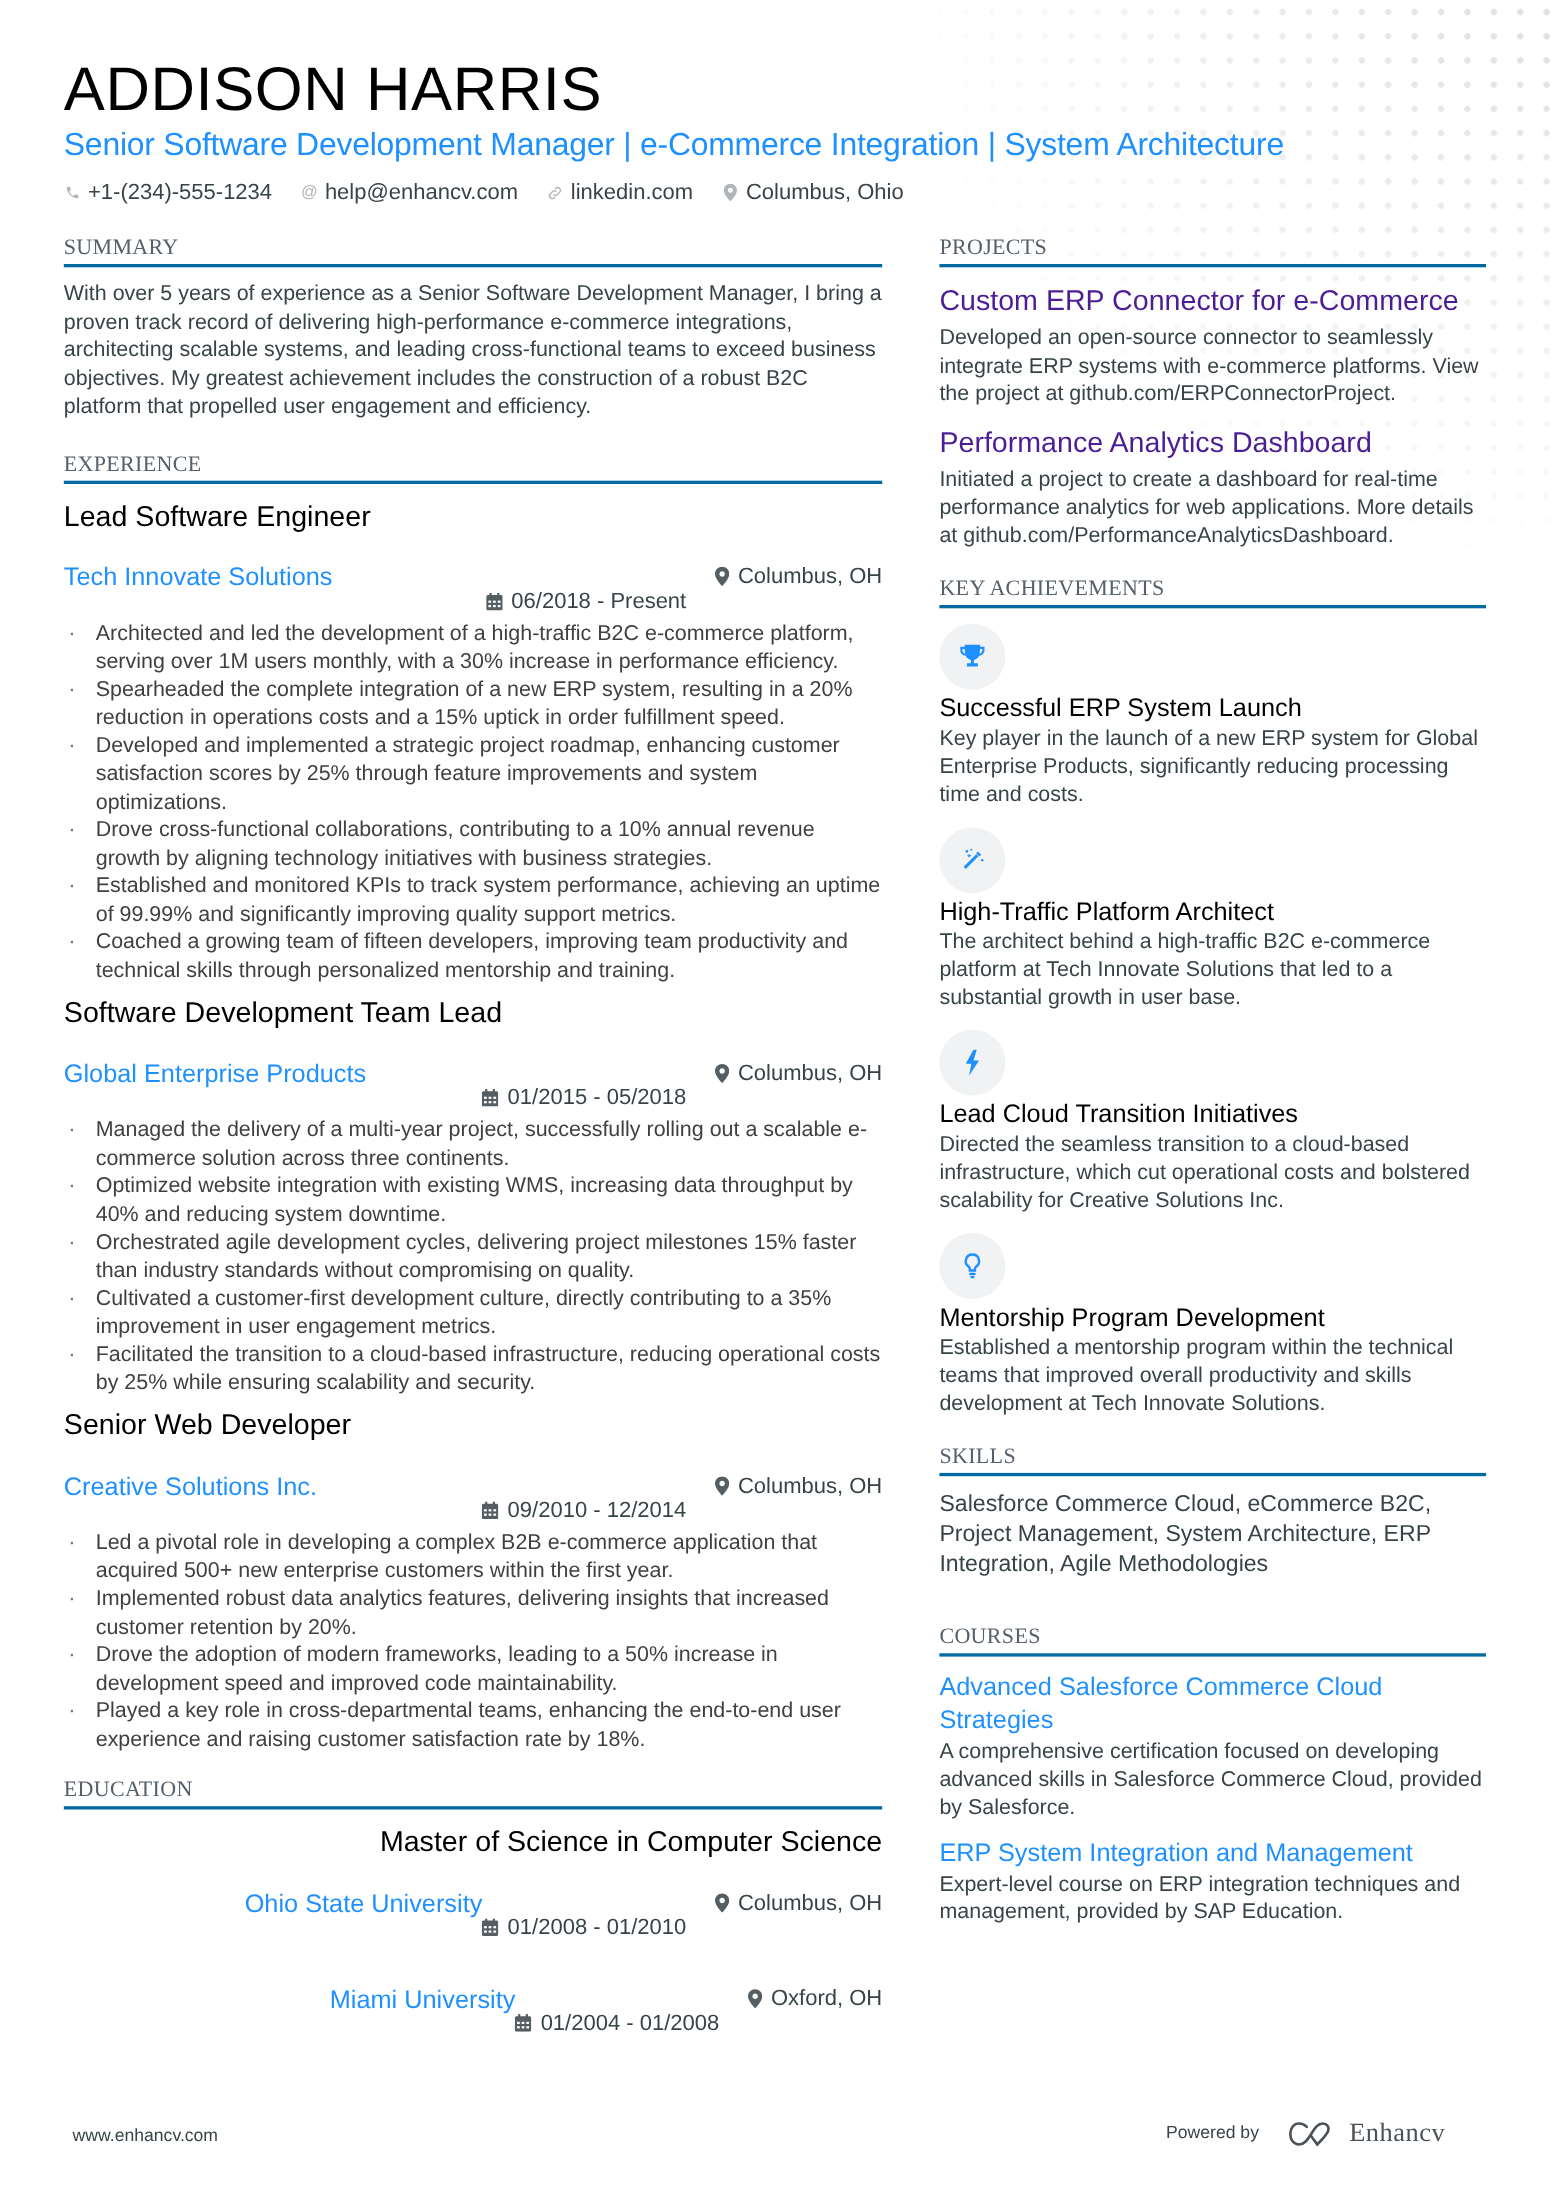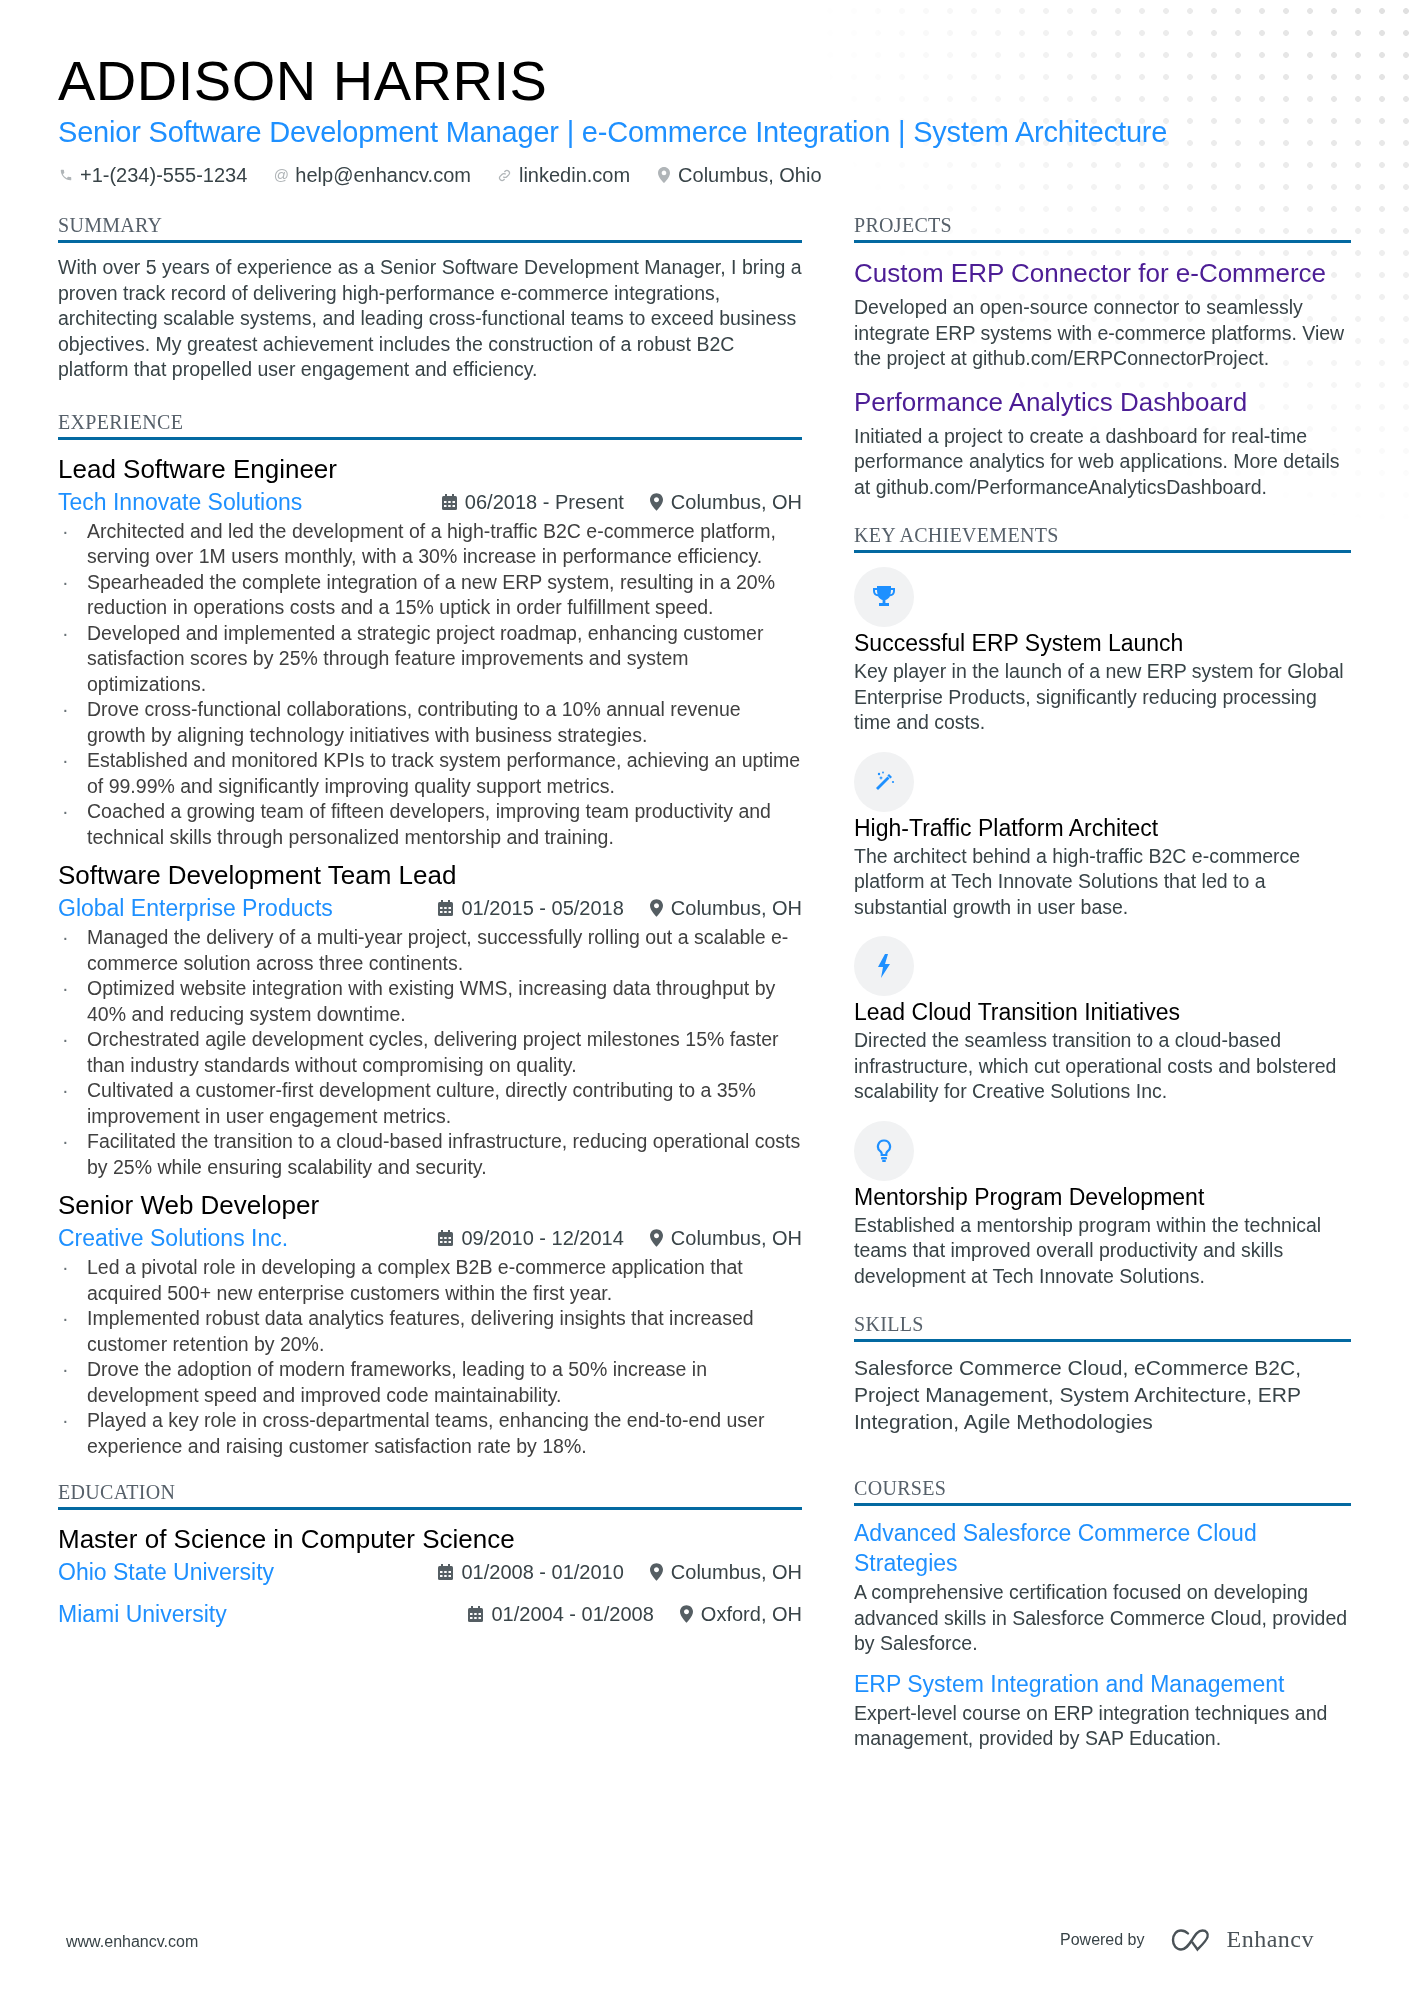--- a/index.html
+++ b/index.html
@@ -31,27 +31,27 @@
   }
   .body-text { font-size: 19.5px; line-height: 25.5px; color: #384347; }
 
   .summary { margin-bottom: 26px; }
 
   .job { margin-bottom: 8px; }
   .job-title { font-size: 26px; color: #000; line-height: 34px; }
   .job-meta { display: flex; align-items: center; line-height: 32px; }
   .company { font-size: 23px; color: #1e90ff; flex: 1; }
   .date, .loc { display: flex; align-items: center; font-size: 20px; color: #384347; }
-  .date { margin-right: 26px; }
+  .date { margin-right: 26px; margin-top: 45px; }
   .date .ic, .loc .ic { color: #555e63; margin-right: 8px; display: inline-flex; }
   .bullets { list-style: none; margin-top: 1px; }
   .bullets li { position: relative; padding-left: 29px; font-size: 19.5px; line-height: 25.5px; color: #404040; }
   .bullets li::before { content: "·"; position: absolute; left: 4px; top: 0; color: #6a7378; font-size: 20px; }
 
-  .edu { margin-bottom: 10px; }
+  .edu { margin-bottom: 10px; text-align: right; }
 
   .project { margin-bottom: 12px; }
   .project-title { font-size: 26px; color: #4c1d95; line-height: 36px; margin-bottom: 4px; }
 
   .ach { display: flex; margin-bottom: 14px; flex-direction: column; }
   .ach-icon { width: 60px; height: 60px; border-radius: 50%; background: #f1f2f3; flex: none; display: flex; align-items: center; justify-content: center; margin-right: 16px; margin-top: 2px; }
   .ach-body { flex: 1; }
   .ach-title { font-size: 23px; color: #000; line-height: 32px; }
 
   .skills { margin-top: 8px; font-size: 21px; line-height: 27px; color: #384347; margin-bottom: 40px; }

